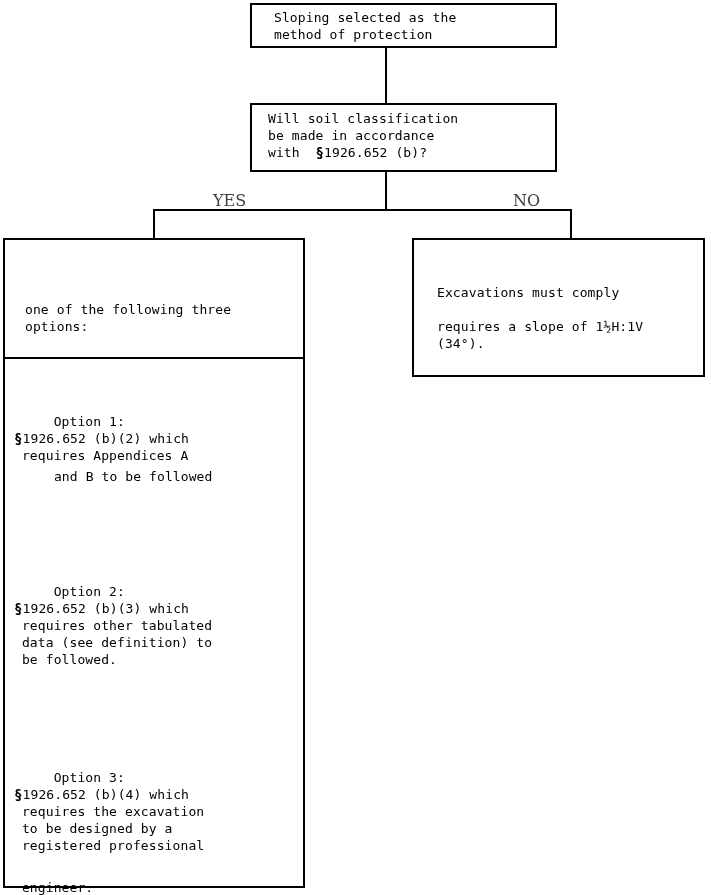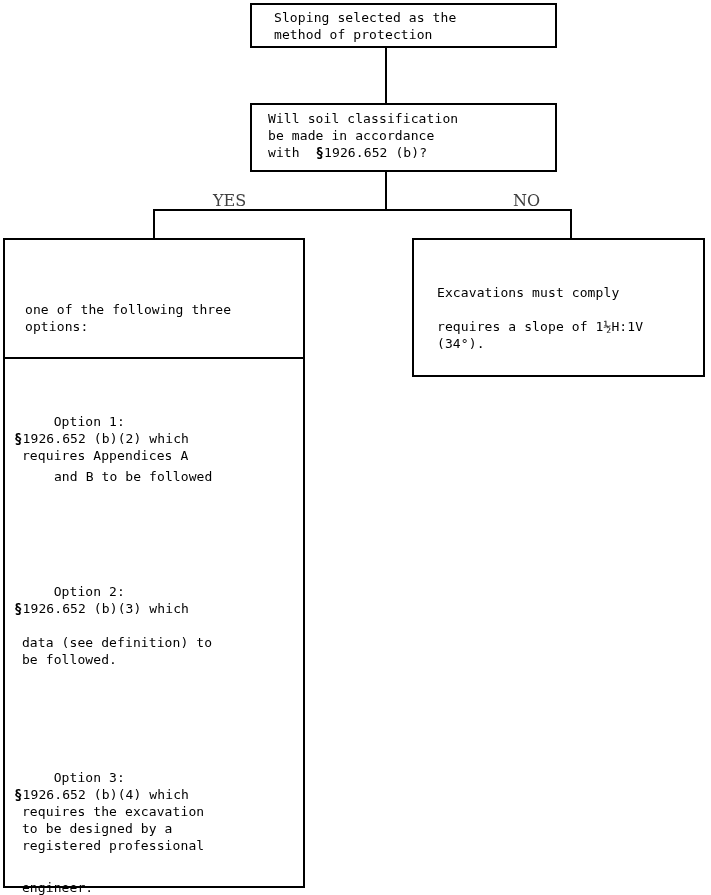--- a/index.html
+++ b/index.html
@@ -97,20 +97,21 @@
 
   <div class="divider" style="left:3px; top:357px; width:302px;"></div>
 
   <div class="boxtext" style="left:14px; top:413px;">     Option 1:</div>
   <div class="boxtext" style="left:14px; top:430px;"><span class="sect">§</span><span>1926.652 (b)(2) which</span></div>
   <div class="boxtext" style="left:14px; top:447px;"> requires Appendices A</div>
   <div class="boxtext" style="left:14px; top:468px;margin-left:32px;"> and B to be followed</div>
 
   <div class="boxtext" style="left:14px; top:583px;">     Option 2:</div>
   <div class="boxtext" style="left:14px; top:600px;"><span class="sect">§</span><span>1926.652 (b)(3) which</span></div>
+  <div class="boxtext" style="left:14px; top:617px;"> requires other tabulated</div>
   <div class="boxtext" style="left:14px; top:634px;"> data (see definition) to</div>
   <div class="boxtext" style="left:14px; top:651px;"> be followed.</div>
 
   <div class="boxtext" style="left:14px; top:769px;">     Option 3:</div>
   <div class="boxtext" style="left:14px; top:786px;"><span class="sect">§</span><span>1926.652 (b)(4) which</span></div>
   <div class="boxtext" style="left:14px; top:803px;"> requires the excavation</div>
   <div class="boxtext" style="left:14px; top:820px;"> to be designed by a</div>
   <div class="boxtext" style="left:14px; top:837px;"> registered professional</div>
   <div class="boxtext" style="left:14px; top:854px;margin-top:25px;"> engineer.</div>
 

